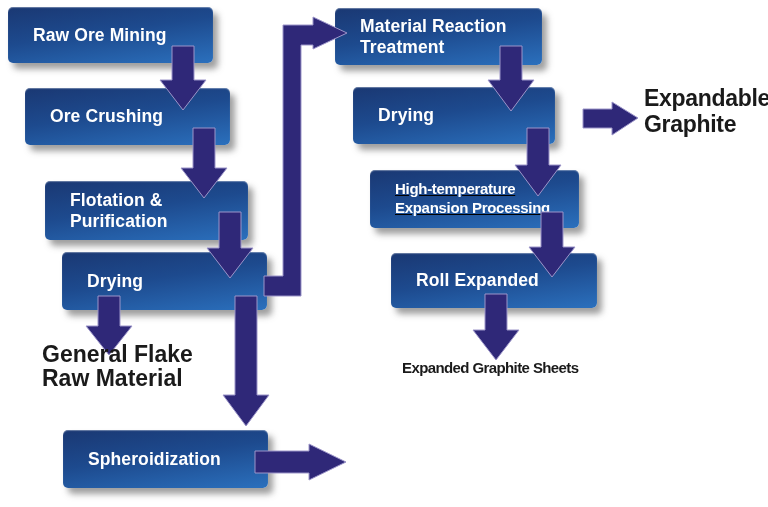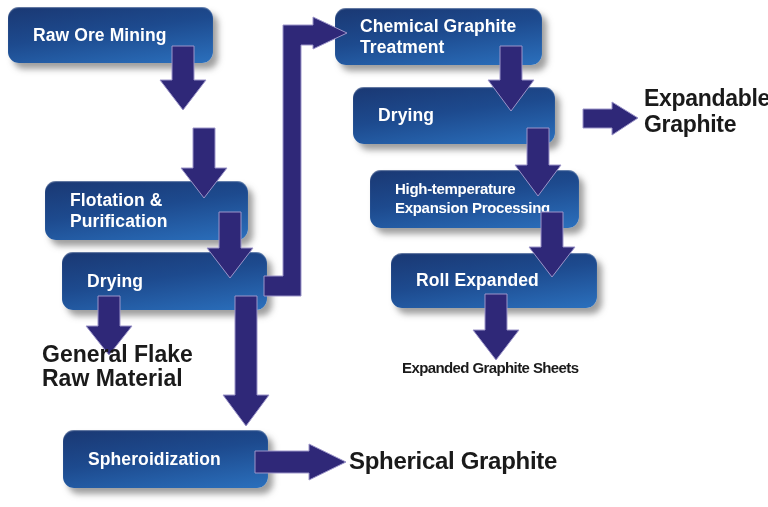--- a/index.html
+++ b/index.html
@@ -10,21 +10,21 @@
   #canvas {
     position: relative;
     width: 768px;
     height: 507px;
     background: #ffffff;
     overflow: hidden;
     font-family: "Liberation Sans", "DejaVu Sans", sans-serif;
   }
   .pbox {
     position: absolute;
-    border-radius: 11px;
+    border-radius: 5px;
     background: linear-gradient(172deg, #1a3873 0%, #1d4a8e 45%, #2b70bd 100%);
     box-shadow: 5px 6px 6px rgba(80,80,80,0.55), inset 0 1px 1px rgba(255,255,255,0.35);
     display: flex;
     align-items: center;
   }
   .pbox-label {
     color: #ffffff;
     font-weight: 700;
     font-size: 17.5px;
     line-height: 1.18;
@@ -63,44 +63,47 @@
 </style>
 </head>
 <body>
 
 <div id="canvas">
 
   <div class="pbox" style="left:8px; top:7px; width:205px; height:56px;">
     <span class="pbox-label">Raw Ore Mining</span>
   </div>
 
+  <div class="pbox" style="left:25px; top:88px; width:205px; height:57px;">
+    <span class="pbox-label">Ore Crushing</span>
+  </div>
 
   <div class="pbox" style="left:45px; top:169px; width:203px; height:59px;margin-top:12px;">
     <span class="pbox-label">Flotation &amp;
 Purification</span>
   </div>
 
   <div class="pbox" style="left:62px; top:252px; width:205px; height:58px;">
     <span class="pbox-label">Drying</span>
   </div>
 
   <div class="pbox" style="left:63px; top:430px; width:205px; height:58px;">
     <span class="pbox-label">Spheroidization</span>
   </div>
 
   <div class="pbox" style="left:335px; top:8px; width:207px; height:57px;">
-    <span class="pbox-label">Chemical Graphite
+    <span class="pbox-label">Material Reaction
 Treatment</span>
   </div>
 
   <div class="pbox" style="left:353px; top:87px; width:202px; height:57px;">
     <span class="pbox-label">Drying</span>
   </div>
 
-  <div class="pbox" style="left:370px; top:170px; width:209px; height:58px;">
+  <div class="pbox" style="left:370px; top:170px; width:209px; height:58px;text-decoration:underline;">
     <span class="pbox-label condensed">High-temperature
 Expansion Processing</span>
   </div>
 
   <div class="pbox" style="left:391px; top:253px; width:206px; height:55px;">
     <span class="pbox-label">Roll Expanded</span>
   </div>
 
   <svg id="arrow-layer" viewBox="0 0 768 507" xmlns="http://www.w3.org/2000/svg">
     <polygon points="172,46 194,46 194,80 206,80 183,110 160,80 172,80"></polygon>
@@ -113,20 +116,19 @@
     <polygon points="527,128 549,128 549,165 561,165 538,196 515,165 527,165"></polygon>
     <polygon points="541,212 563,212 563,247 575,247 552,277 529,247 541,247"></polygon>
     <polygon points="485,294 507,294 507,330 519,330 496,360 473,330 485,330"></polygon>
     <polygon points="583,109 612,109 612,102 638,118 612,135 612,128 583,128"></polygon>
     <polygon points="255,451 309,451 309,444 346,462 309,480 309,473 255,473"></polygon>
   </svg>
 
   <div class="black-label" id="lbl-general-flake">General Flake
 Raw Material</div>
 
-  <div class="black-label" id="lbl-spherical">Spherical Graphite</div>
 
   <div class="black-label" id="lbl-expandable">Expandable
 Graphite</div>
 
   <div class="black-label" id="lbl-expanded-sheets">Expanded Graphite Sheets</div>
 
 </div>
 
 </body></html>

